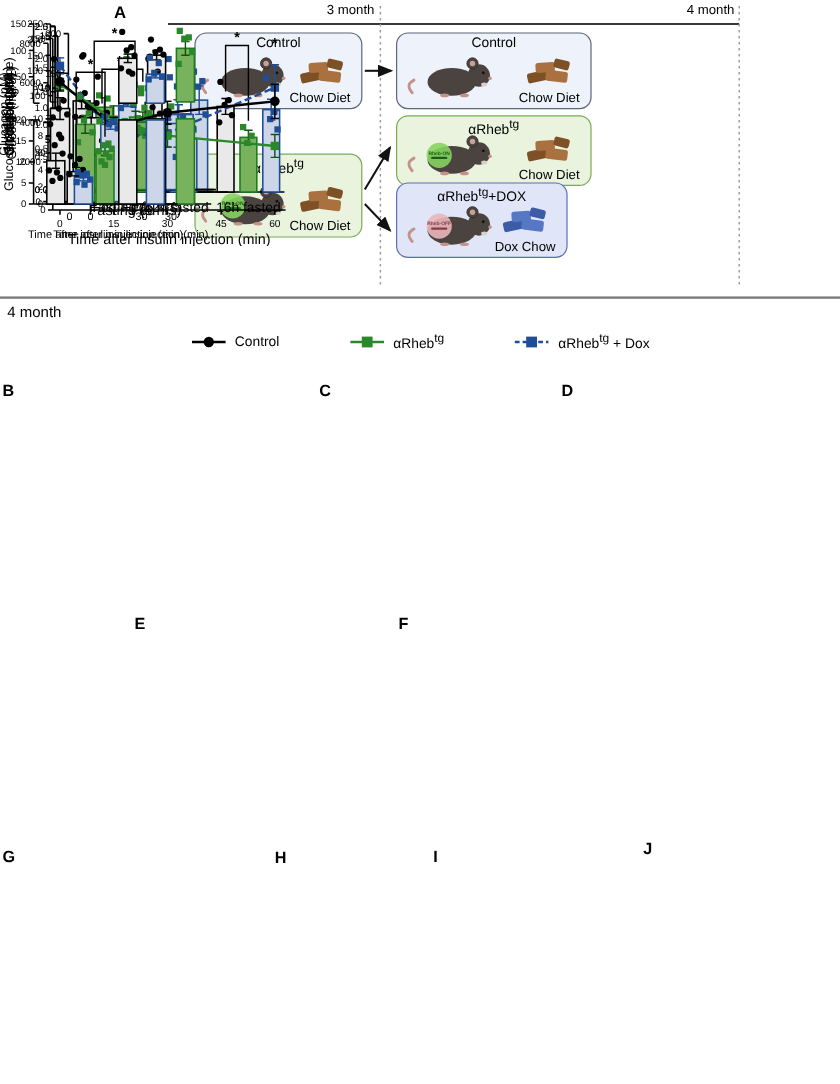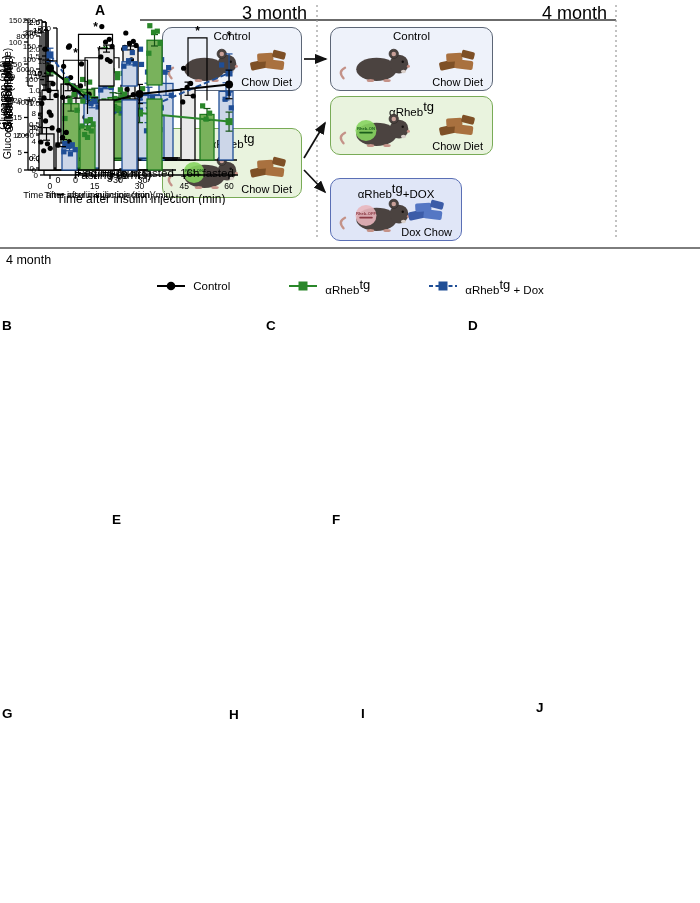--- a/index.html
+++ b/index.html
@@ -4,22 +4,22 @@
 <style>
 *{margin:0;padding:0;box-sizing:border-box}
 body{width:700px;height:903px;position:relative;background:#fff;font-family:"Liberation Sans",sans-serif;color:#000;overflow:hidden}
 .pletter{position:absolute;font-weight:bold;font-size:13.5px}
 #panelA{position:absolute;left:0;top:0;width:700px;height:246px}
 .abox{position:absolute;border-radius:10px;border:1.6px solid #555;background:#eef2fa}
 .box-ctrl{background:#eef2fa;border-color:#5c6676}
 .box-rheb{background:#e9f3de;border-color:#79ab57}
 .box-dox{background:#e0e6f7;border-color:#5a6fb5}
 .abox-title{text-align:center;font-size:11.5px;margin-top:2px}
-sup{font-size:13px}
-.tl-label{position:absolute;top:3px;font-size:18px;width:70px}
+sup{font-size:10px}
+.tl-label{position:absolute;top:3px;font-size:11px;text-align:right;width:70px}
 .mouse-slot{position:absolute}
 .food-slot{position:absolute}
 .diet-label{position:absolute;right:9px;bottom:2px;font-size:11px}
 .divider{position:absolute;top:247px;left:0;width:700px;height:2.2px;background:#7d7d7d}
 #sectionLabel{position:absolute;top:253px;left:6px;font-size:12.5px}
 .legend{position:absolute;top:277px;left:0;width:700px;display:flex;justify-content:center;gap:58px;align-items:center}
 .legend-item{display:flex;align-items:center;gap:7px;font-size:11.5px}
 .chart-host{position:absolute}
 #host-B{left:0;top:318}
 #host-C{left:246;top:318}
@@ -147,21 +147,21 @@
         </svg></div>
     <div class="food-slot" style="right:8px;bottom:12px"><svg viewBox="0 0 62 34" width="48" height="26">
           <rect x="4" y="18" width="22" height="11" rx="2.5" fill="#7e5026" transform="rotate(-12 15 23)"></rect>
           <rect x="24" y="17" width="24" height="12" rx="2.5" fill="#a9713f" transform="rotate(7 36 23)"></rect>
           <rect x="13" y="8" width="21" height="11" rx="2.5" fill="#a9713f" transform="rotate(-4 23 13)"></rect>
           <rect x="33" y="5" width="17" height="10" rx="2.5" fill="#7e5026" transform="rotate(14 41 10)"></rect>
         </svg></div>
     <div class="diet-label">Chow Diet</div>
   </div>
 
-  <div class="abox box-dox" id="box-rd" style="left:330px;top:178px;width:132px;height:63px">
+  <div class="abox box-dox" id="box-rd" style="left:330px;top:152px;width:143px;height:63px">
     <div class="abox-title"><span>αRheb</span><sup>tg</sup><span>+DOX</span></div>
     <div class="mouse-slot" style="left:8px;bottom:1px"><svg viewBox="0 0 112 56" width="84" height="42">
           <path d="M6,47 Q-2,38 8,33" stroke="#c49288" stroke-width="3.2" fill="none" stroke-linecap="round"></path>
           <ellipse cx="50" cy="35" rx="27" ry="15.5" fill="#4b4340"></ellipse>
           <circle cx="80" cy="28" r="12.5" fill="#4b4340"></circle>
           <circle cx="73" cy="14.5" r="6.2" fill="#4b4340" stroke="#332e2b" stroke-width="1"></circle>
           <circle cx="73" cy="14.5" r="3" fill="#c9a098"></circle>
           <circle cx="85" cy="25" r="1.6" fill="#14110f"></circle>
           <circle cx="92.5" cy="31" r="2" fill="#c98f84"></circle>
           <ellipse cx="86" cy="38" rx="3.4" ry="2.2" fill="#d9d0ca"></ellipse>

